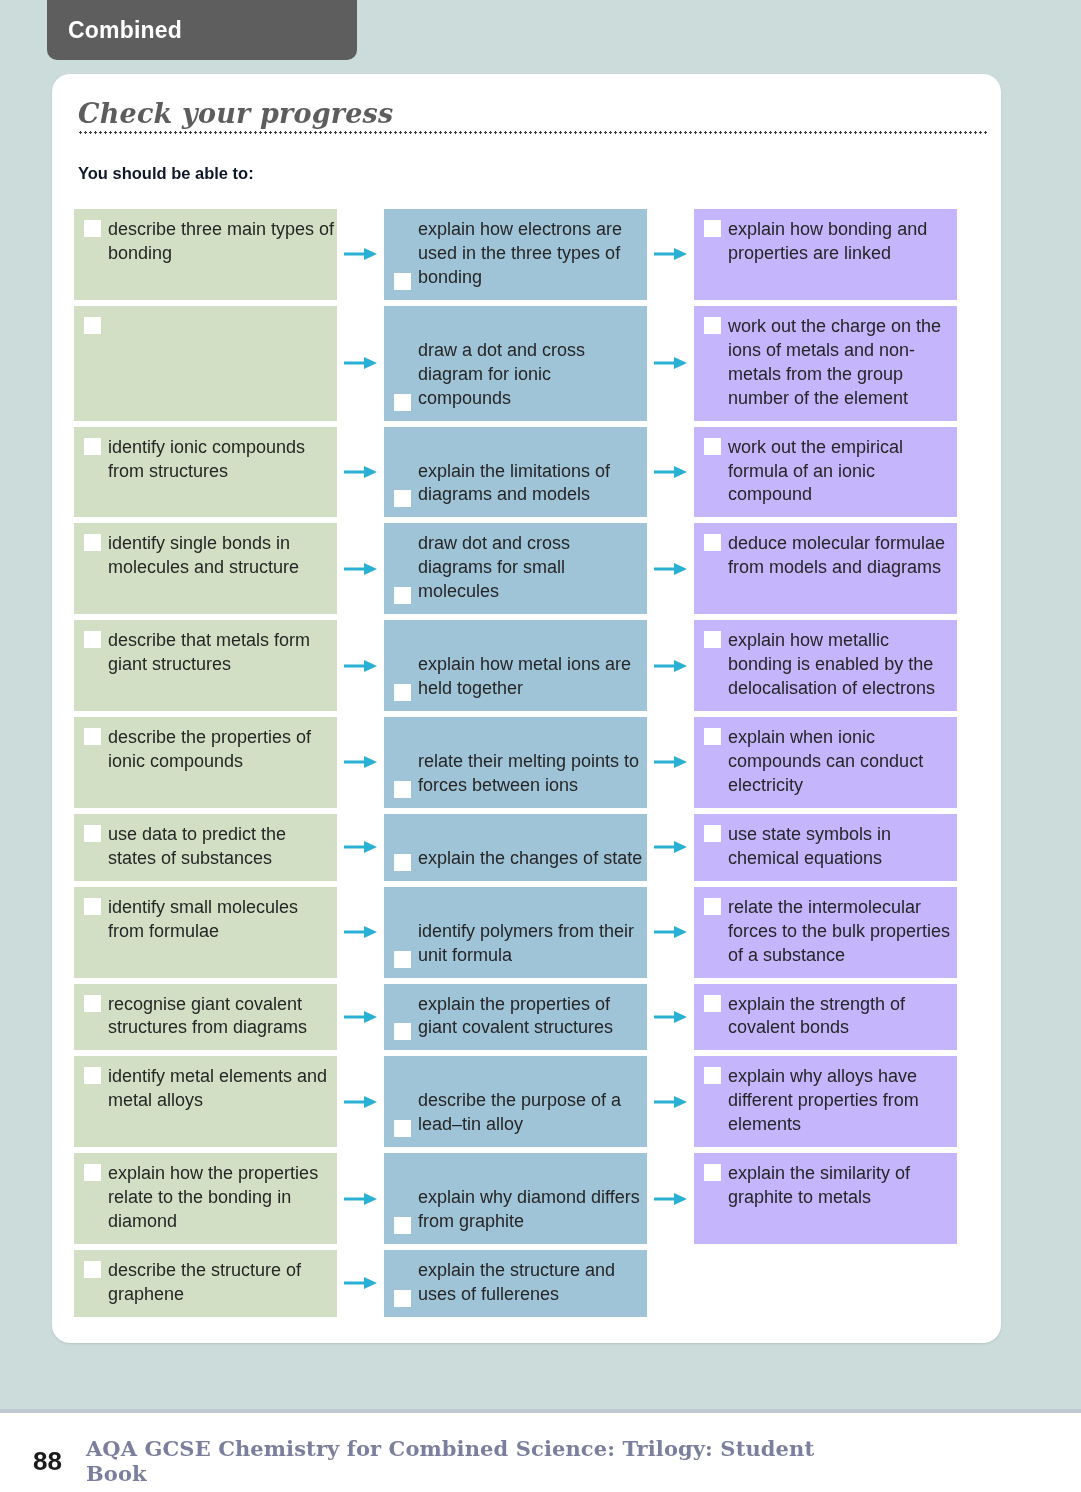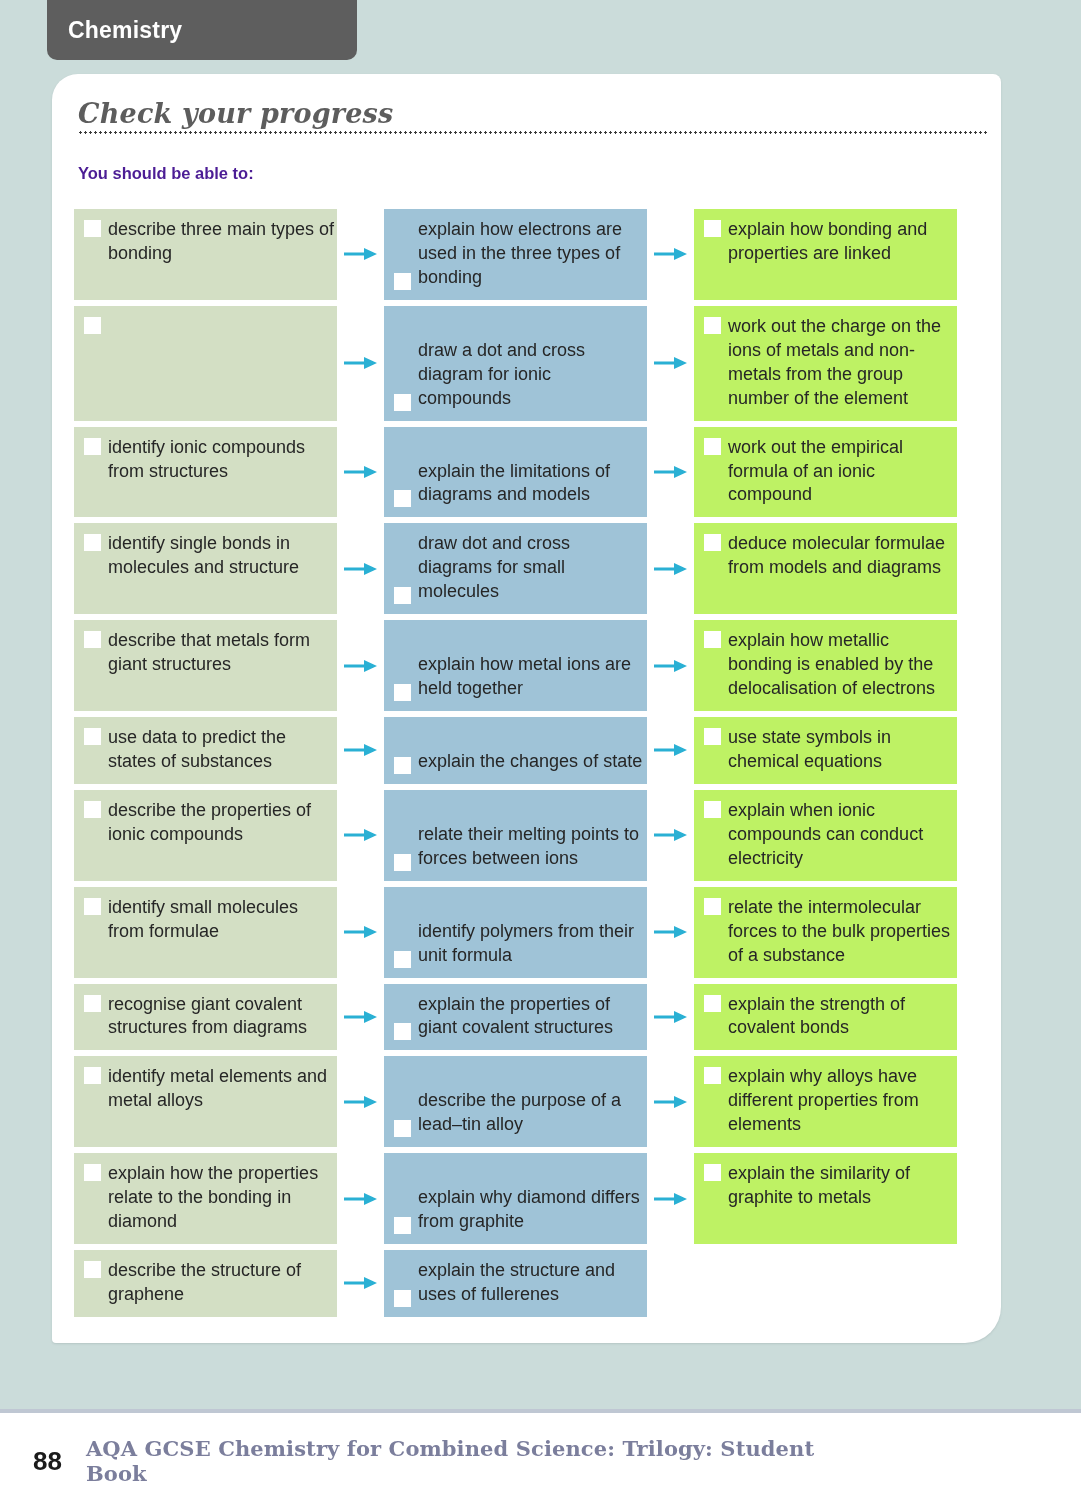--- a/index.html
+++ b/index.html
@@ -65,20 +65,21 @@
     position: absolute;
     left: 52px; top: 74px;
     width: 949px;
     height: 1269px;
     background: #ffffff;
     border-top-left-radius: 26px;
     border-top-right-radius: 8px;
     border-bottom-right-radius: 36px;
     border-bottom-left-radius: 4px;
     box-shadow: 0 1px 2px rgba(120,135,140,.25);
+    border-radius: 18px;
   }
 
   #heading {
     position: absolute;
     left: 26px; top: 24px;
     font-family: "DejaVu Serif", serif;
     font-style: italic;
     font-weight: bold;
     font-size: 27px;
     color: #5d5d5d;
@@ -91,21 +92,21 @@
     height: 3px;
     background-image: radial-gradient(circle, #3a3a3a 0 1.1px, rgba(0,0,0,0) 1.3px);
     background-size: 5px 3px;
     background-repeat: repeat-x;
   }
   #subheading {
     position: absolute;
     left: 26px; top: 90px;
     font-size: 16.5px;
     font-weight: bold;
-    color: #4c1d95;
+    color: #0f172a;
   }
 
   
   #grid {
     position: absolute;
     left: 22px;
     top: 135px;
     width: 910px;
   }
   .row {
@@ -119,21 +120,21 @@
     padding: 9px 2px 10px 10px;
     display: flex;
     align-items: flex-start;
     gap: 7px;
     font-size: 18px;
     line-height: 1.33;
     color: #262626;
   }
   .cell.c1 { background: #d3dfc4; }
   .cell.c2 { background: #9fc3d7; align-items: flex-end; }
-  .cell.c3 { background: #bef264; }
+  .cell.c3 { background: #c4b5fd; }
   .cell.empty { background: transparent; }
 
   .checkbox {
     flex: 0 0 auto;
     width: 17px;
     height: 17px;
     background: #ffffff;
     margin-top: 2px;
   }
   .cell .text { flex: 1 1 auto; }
@@ -174,21 +175,21 @@
 </style>
 </head>
 <body>
 
 <div id="page">
 
   <div id="tealband"></div>
   <div id="tealband-rule"></div>
 
   <div id="subject-tab">
-    <span class="label">Chemistry</span>
+    <span class="label">Combined</span>
   </div>
 
   <div id="card">
     <div id="heading">Check your progress</div>
     <div id="dotted-rule"></div>
     <div id="subheading">You should be able to:</div>
 
     <div id="grid">
         <div class="row">
           <div class="cell c1">
@@ -305,63 +306,63 @@
             </svg>
           </div>
           <div class="cell c3">
             <span class="checkbox"></span>
             <span class="text">explain how metallic bonding is enabled by the delocalisation of electrons</span>
           </div>
         </div>
         <div class="row">
           <div class="cell c1">
             <span class="checkbox"></span>
+            <span class="text">describe the properties of ionic compounds</span>
+          </div>
+          <div class="arrow-wrap">
+            <svg width="34" height="18" viewBox="0 0 34 18" aria-hidden="true">
+              <path d="M0 7.4 H20 V3 L33 9 L20 15 V10.6 H0 Z" fill="#2ab0d4"></path>
+            </svg>
+          </div>
+          <div class="cell c2">
+            <span class="checkbox"></span>
+            <span class="text">relate their melting points to forces between ions</span>
+          </div>
+          <div class="arrow-wrap">
+            <svg width="34" height="18" viewBox="0 0 34 18" aria-hidden="true">
+              <path d="M0 7.4 H20 V3 L33 9 L20 15 V10.6 H0 Z" fill="#2ab0d4"></path>
+            </svg>
+          </div>
+          <div class="cell c3">
+            <span class="checkbox"></span>
+            <span class="text">explain when ionic compounds can conduct electricity</span>
+          </div>
+        </div>
+        <div class="row">
+          <div class="cell c1">
+            <span class="checkbox"></span>
             <span class="text">use data to predict the states of substances</span>
           </div>
           <div class="arrow-wrap">
             <svg width="34" height="18" viewBox="0 0 34 18" aria-hidden="true">
               <path d="M0 7.4 H20 V3 L33 9 L20 15 V10.6 H0 Z" fill="#2ab0d4"></path>
             </svg>
           </div>
           <div class="cell c2">
             <span class="checkbox"></span>
             <span class="text">explain the changes of state</span>
           </div>
           <div class="arrow-wrap">
             <svg width="34" height="18" viewBox="0 0 34 18" aria-hidden="true">
               <path d="M0 7.4 H20 V3 L33 9 L20 15 V10.6 H0 Z" fill="#2ab0d4"></path>
             </svg>
           </div>
           <div class="cell c3">
             <span class="checkbox"></span>
             <span class="text">use state symbols in chemical equations</span>
-          </div>
-        </div>
-        <div class="row">
-          <div class="cell c1">
-            <span class="checkbox"></span>
-            <span class="text">describe the properties of ionic compounds</span>
-          </div>
-          <div class="arrow-wrap">
-            <svg width="34" height="18" viewBox="0 0 34 18" aria-hidden="true">
-              <path d="M0 7.4 H20 V3 L33 9 L20 15 V10.6 H0 Z" fill="#2ab0d4"></path>
-            </svg>
-          </div>
-          <div class="cell c2">
-            <span class="checkbox"></span>
-            <span class="text">relate their melting points to forces between ions</span>
-          </div>
-          <div class="arrow-wrap">
-            <svg width="34" height="18" viewBox="0 0 34 18" aria-hidden="true">
-              <path d="M0 7.4 H20 V3 L33 9 L20 15 V10.6 H0 Z" fill="#2ab0d4"></path>
-            </svg>
-          </div>
-          <div class="cell c3">
-            <span class="checkbox"></span>
-            <span class="text">explain when ionic compounds can conduct electricity</span>
           </div>
         </div>
         <div class="row">
           <div class="cell c1">
             <span class="checkbox"></span>
             <span class="text">identify small molecules from formulae</span>
           </div>
           <div class="arrow-wrap">
             <svg width="34" height="18" viewBox="0 0 34 18" aria-hidden="true">
               <path d="M0 7.4 H20 V3 L33 9 L20 15 V10.6 H0 Z" fill="#2ab0d4"></path>

